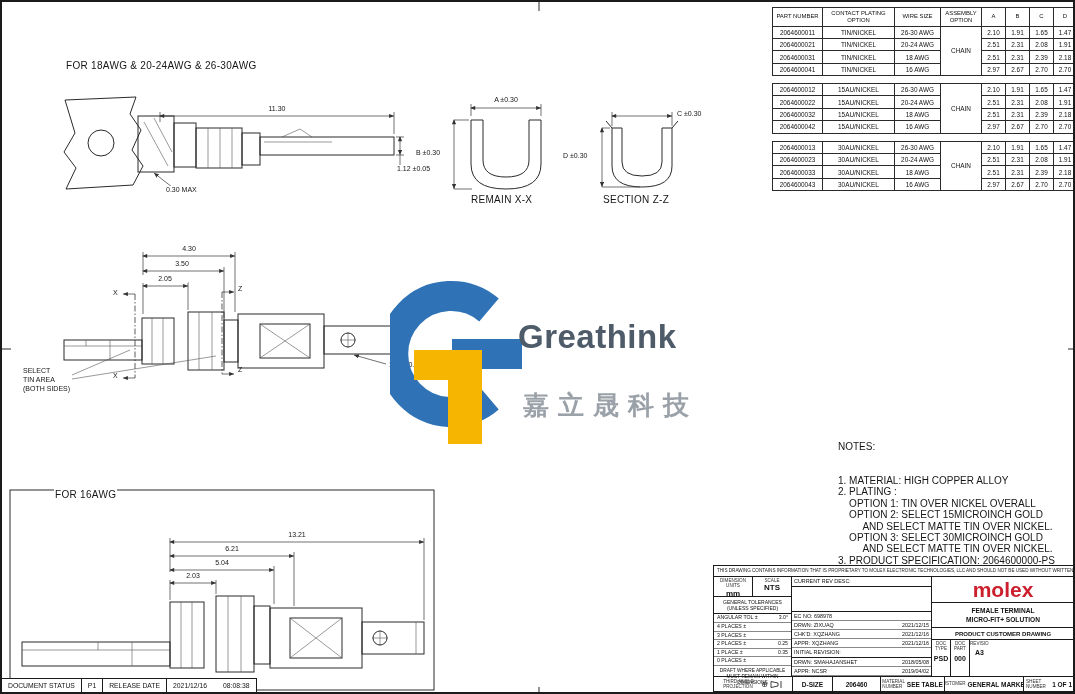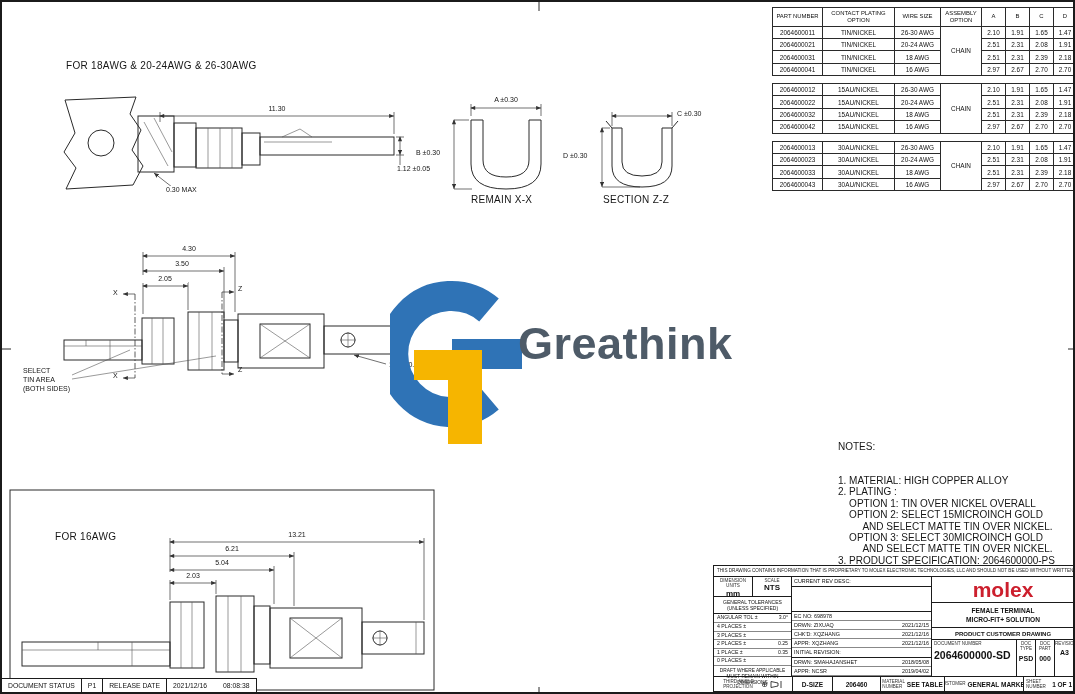--- a/index.html
+++ b/index.html
@@ -18,21 +18,21 @@
 .notes{position:absolute;left:836px;top:416px;font-size:10px;line-height:11.4px;color:#161616;white-space:pre}
 
 .parts{position:absolute;left:770px;top:5px;width:304px}
 .parts table{border-collapse:collapse;table-layout:fixed;width:304px;margin-bottom:7px}
 .parts th,.parts td{border:1px solid #2a2a2a;text-align:center;vertical-align:middle;color:#111;overflow:hidden}
 .parts th{font-size:5.9px;font-weight:normal;line-height:1.15;padding:2px 0}
 .parts td{font-size:6.4px;padding:2.2px 0}
 
 .logo{position:absolute;left:388px;top:252px;width:345px;height:196px}
 .logo-mark{position:absolute;left:0;top:0}
-.logo-name{position:absolute;left:128px;top:64px;font-size:45px;font-weight:bold;color:#4e5b68;letter-spacing:.5px}
+.logo-name{position:absolute;left:128px;top:64px;font-size:33px;font-weight:bold;color:#4e5b68;letter-spacing:.5px}
 .logo-cn{position:absolute;left:133px;top:134px;font-size:26px;color:#9ba1a8;letter-spacing:9px;font-weight:bold}
 
 .tb{position:absolute;left:711px;top:563px;width:362px;height:127px;border:1px solid #1b1b1b;background:#fff;color:#111;overflow:hidden}
 .tb .lab{font-size:4.6px;color:#333;line-height:1.15}
 .tb-prop{height:11px;border-bottom:1px solid #1b1b1b;font-size:4.6px;line-height:10px;padding:0 3px;white-space:nowrap;overflow:hidden;color:#222}
 .tb-main{display:flex;height:100px;border-bottom:1px solid #1b1b1b}
 .tb-left{width:78px;border-right:1px solid #1b1b1b;display:flex;flex-direction:column}
 .tb-units{display:flex;height:20px;border-bottom:1px solid #1b1b1b}
 .tb-ucell{flex:1;text-align:center;padding-top:1px}
 .tb-ucell+.tb-ucell{border-left:1px solid #1b1b1b}
@@ -191,33 +191,34 @@
   <div class="lbl c" style="left:140px;top:273px;width:46px">2.05</div>
   <div class="lbl nb" style="left:110px;top:287px">X</div>
   <div class="lbl nb" style="left:110px;top:370px">X</div>
   <div class="lbl nb" style="left:235px;top:283px">Z</div>
   <div class="lbl nb" style="left:235px;top:364px">Z</div>
   <div class="lbl" style="left:386px;top:359px">1.35 ±0.08</div>
   <div class="lbl nb" style="left:20px;top:365px">SELECT</div>
   <div class="lbl nb" style="left:20px;top:374px">TIN AREA</div>
   <div class="lbl nb" style="left:20px;top:383px">(BOTH SIDES)</div>
 
-  <div class="lbl sec" style="left:52px;top:529px">FOR 16AWG</div>
+  <div class="lbl sec" style="left:52px;top:487px">FOR 16AWG</div>
   <div class="lbl c" style="left:270px;top:529px;width:50px">13.21</div>
   <div class="lbl c" style="left:205px;top:543px;width:50px">6.21</div>
   <div class="lbl c" style="left:195px;top:557px;width:50px">5.04</div>
   <div class="lbl c" style="left:166px;top:570px;width:50px">2.03</div>
 
   <div class="logo">
     <svg class="logo-mark" width="135" height="196">
       <path d="M99,56 A58,58 0 1 0 99,144" stroke="#2f73b6" stroke-width="30" fill="none"></path>
       <rect x="62" y="85" width="70" height="30" fill="#2f73b6"></rect>
       <path d="M24,96 H92 V190 H58 V126 H24 Z" fill="#f6b500"></path>
     </svg>
     <div class="logo-name">Greathink</div>
+    <div class="logo-cn">嘉立晟科技</div>
   </div>
 
   <div class="notes">
     <div>NOTES:</div>
     <div><div>1. MATERIAL: HIGH COPPER ALLOY</div><div>2. PLATING :</div><div>    OPTION 1: TIN OVER NICKEL OVERALL</div><div>    OPTION 2: SELECT 15MICROINCH GOLD</div><div>         AND SELECT MATTE TIN OVER NICKEL.</div><div>    OPTION 3: SELECT 30MICROINCH GOLD</div><div>         AND SELECT MATTE TIN OVER NICKEL.</div><div>3. PRODUCT SPECIFICATION: 2064600000-PS</div><div>4. PACKAGING SPECIFICATION: 2064600000-PK</div><div>5.TERMINAL FOR USE IN RECEPTACLE SERIES 206461</div><div>6.COSMETIC SPECIFICATION: PS-45499-002 CLASS B</div></div>
   </div>
 
   <div class="parts">
     <table>
       <colgroup>
@@ -459,24 +460,20 @@
           </div>
       </div>
       <div class="tb-right">
         <div class="tb-brand">molex</div>
         <div class="tb-title">
           <div>FEMALE TERMINAL</div>
           <div>MICRO-FIT+ SOLUTION</div>
         </div>
         <div class="tb-ptype">PRODUCT CUSTOMER DRAWING</div>
         <div class="tb-docrow">
-          <div class="tb-doccell">
-            <div class="lab">DOCUMENT NUMBER</div>
-            <div class="tb-docnum">2064600000-SD</div>
-          </div>
           <div class="tb-mini">
             <div class="lab">DOC TYPE</div>
             <div class="tb-minival">PSD</div>
           </div>
           <div class="tb-mini">
             <div class="lab">DOC PART</div>
             <div class="tb-minival">000</div>
           </div>
           <div class="tb-mini">
             <div class="lab">REVISION</div>

